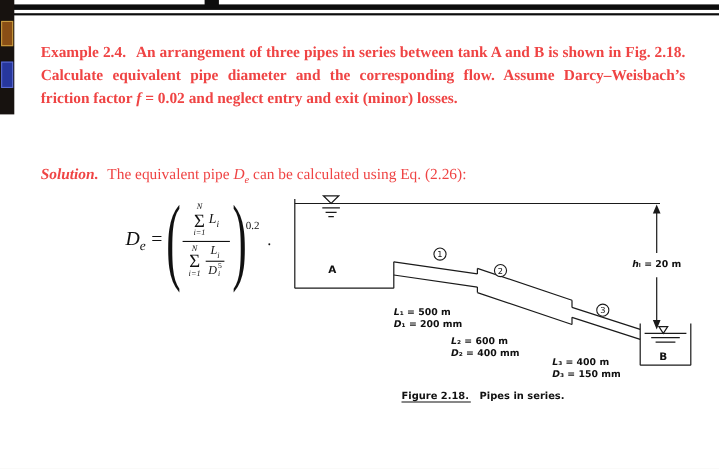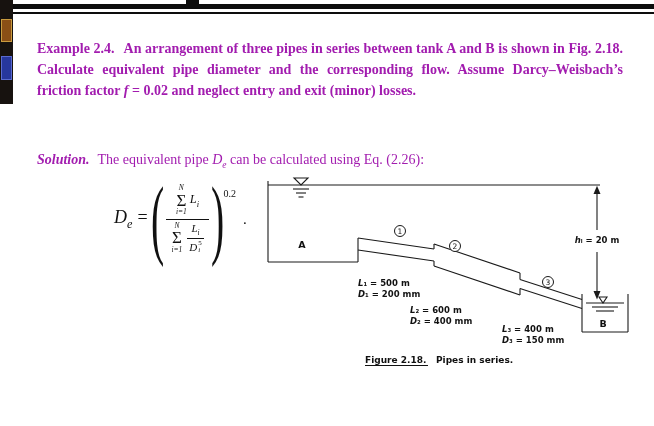--- a/index.html
+++ b/index.html
@@ -9,21 +9,21 @@
 
   
   .top-rule { position:absolute; left:9px; top:4px; right:0; height:5px; background:#0d0d0d; }
   .top-rule-thin { position:absolute; left:9px; top:12px; right:0; height:2px; background:#0d0d0d; }
   .top-notch { position:absolute; left:186px; top:0; width:13px; height:7px; background:#0d0d0d; }
   .left-strip { position:absolute; left:0; top:0; width:13px; height:104px; background:#17120f; }
   .strip-icon1 { position:absolute; left:1px; top:19px; width:11px; height:23px; background:#8a4f16; border:1px solid #c99b3f; }
   .strip-icon2 { position:absolute; left:1px; top:56px; width:11px; height:24px; background:#27379d; border:1px solid #5a6ad0; }
 
   
-  .para { position:absolute; left:37px; width:586px; font-size:14px; line-height:1.5; color:#a21caf; }
+  .para { position:absolute; left:37px; width:586px; font-size:14px; line-height:1.5; color:#ef4444; }
   .para-example { top:38px; font-weight:bold; text-align:justify; }
   .label-example { font-weight:bold; margin-right:9px; }
   .para-solution { top:149px; }
   .label-solution { font-weight:bold; font-style:italic; margin-right:8px; }
   .it { font-style:italic; }
   sub { font-size:0.68em; }
 
   
   .formula { position:absolute; left:114px; top:184px; display:flex; align-items:center; color:#111; }
   .f-lhs { font-size:18px; margin-right:4px; white-space:nowrap; }
@@ -33,21 +33,21 @@
   .f-num { display:flex; align-items:center; justify-content:center; gap:3px; padding:0 10px 2px; border-bottom:1.2px solid #111; }
   .f-den { display:flex; align-items:center; justify-content:center; gap:3px; padding-top:2px; }
   .f-sum { display:inline-flex; flex-direction:column; align-items:center; }
   .f-lim { font-size:7.5px; line-height:1.15; font-style:italic; }
   .f-sigma { font-size:17px; line-height:0.9; }
   .f-term { font-size:12.5px; }
   .f-innerfrac { display:inline-flex; flex-direction:column; align-items:center; margin-left:2px; }
   .f-if-num { font-size:11px; padding:0 4px 1px; border-bottom:1px solid #111; }
   .f-if-den { font-size:11px; padding-top:1px; display:inline-flex; align-items:center; }
   .f-stack { display:inline-flex; flex-direction:column; align-items:flex-start; font-size:7px; line-height:1.05; margin-left:1px; }
-  .f-exp { font-size:10px; align-self:flex-start; margin-top:4px; }
+  .f-exp { font-size:10px; align-self:flex-start; margin-top:16px; }
   .f-period { font-size:15px; margin-left:7px; }
 
   
   .figure-wrap { position:absolute; left:250px; top:170px; width:400px; height:212px; }
   .fig-label   { font-family:"DejaVu Sans", sans-serif; font-size:8.5px; font-weight:700; fill:#111; }
   .fig-tank    { font-family:"DejaVu Sans", sans-serif; font-size:9.5px; font-weight:700; fill:#111; text-anchor:middle; }
   .fig-marker  { font-family:"DejaVu Sans", sans-serif; font-size:7.5px; fill:#111; text-anchor:middle; }
   .fig-caption { font-family:"DejaVu Sans", sans-serif; font-size:9px; font-weight:700; fill:#111; }
 </style>
 </head>

